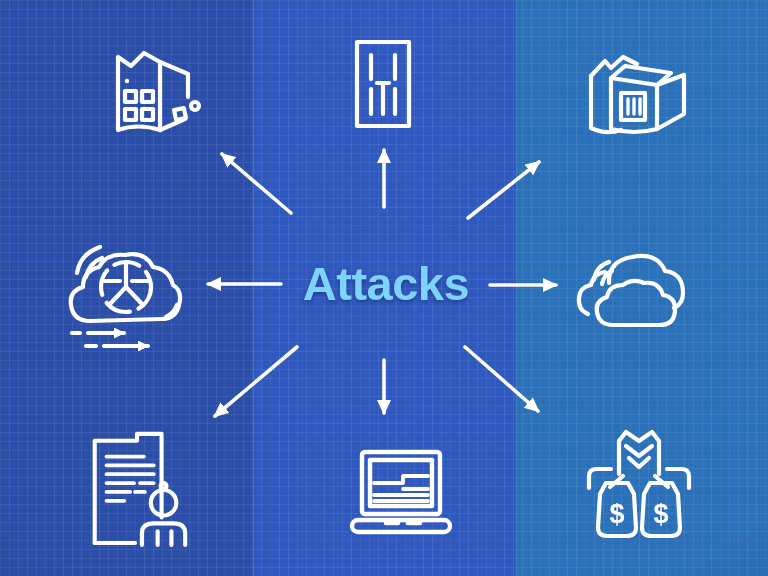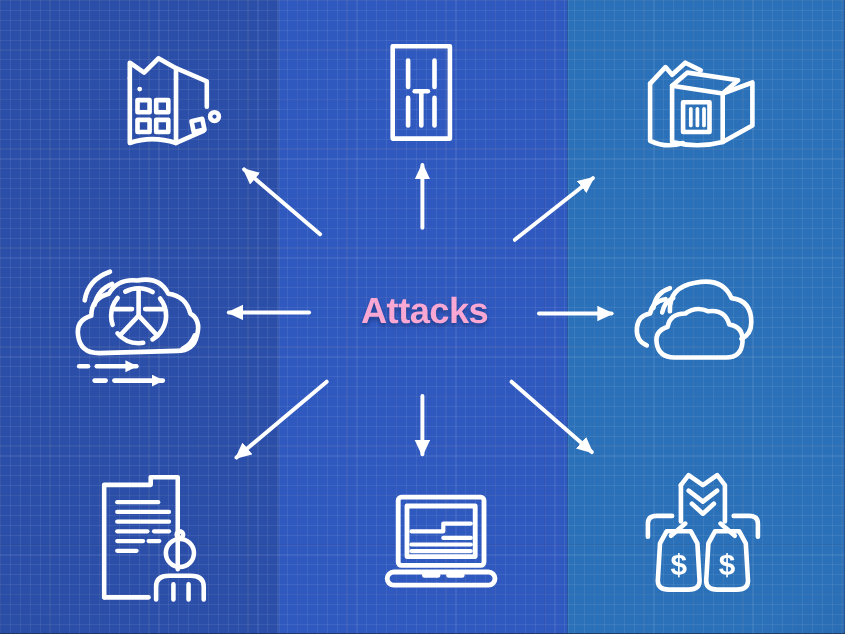--- a/index.html
+++ b/index.html
@@ -19,21 +19,21 @@
       repeating-linear-gradient(to right,  rgba(0,0,25,0.06) 0 1px, rgba(0,0,25,0) 1px 45px),
       repeating-linear-gradient(to bottom, rgba(0,0,25,0.06) 0 1px, rgba(0,0,25,0) 1px 45px);
   }
   .vignette {
     position:absolute; inset:0; pointer-events:none;
     background: radial-gradient(120% 120% at 50% 45%, rgba(0,0,0,0) 55%, rgba(0,8,40,0.25) 100%);
   }
   .arrows-layer { position:absolute; inset:0; }
   .center-label {
     position:absolute; left:386px; top:283px; transform:translate(-50%,-50%);
-    color:#f9a8d4; font-size:33px; font-weight:700; letter-spacing:-0.5px;
+    color:#7dd3fc; font-size:47px; font-weight:700; letter-spacing:-0.5px;
     text-shadow:0 2px 4px rgba(8,18,60,0.4); white-space:nowrap;
   }
   .node { position:absolute; }
   .node svg { display:block; }
   .icon-stroke { stroke:#ffffff; fill:none; stroke-linecap:round; stroke-linejoin:round; }
   .bag-dollar { font-family:"Liberation Sans", sans-serif; font-weight:bold; font-size:27px; fill:#ffffff; }
 </style>
 </head>
 <body>
 

